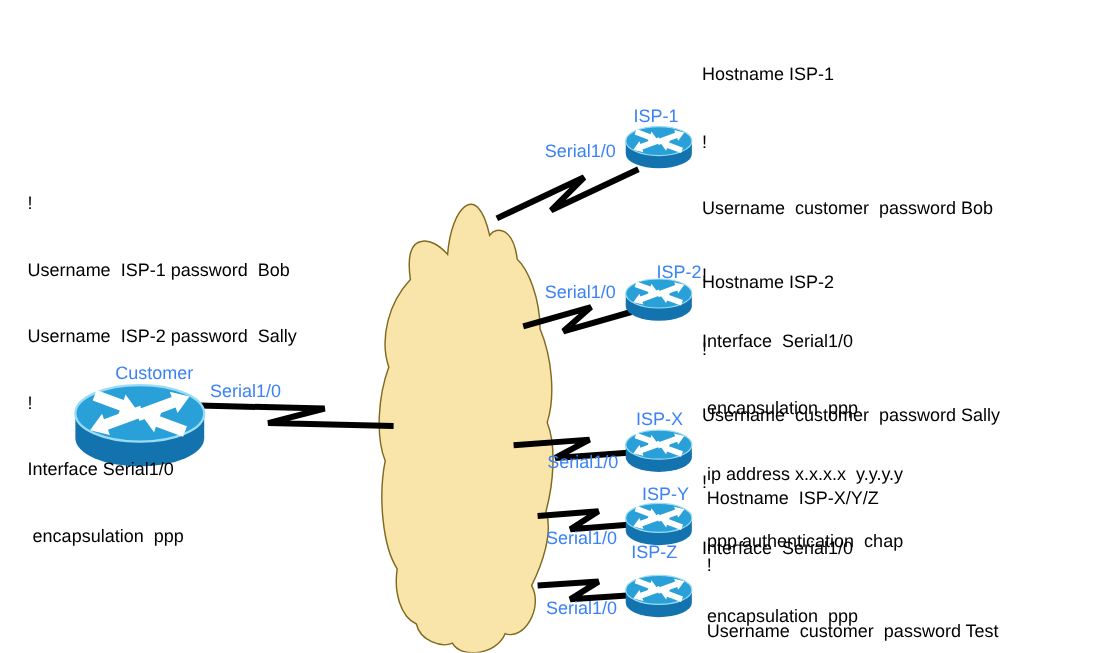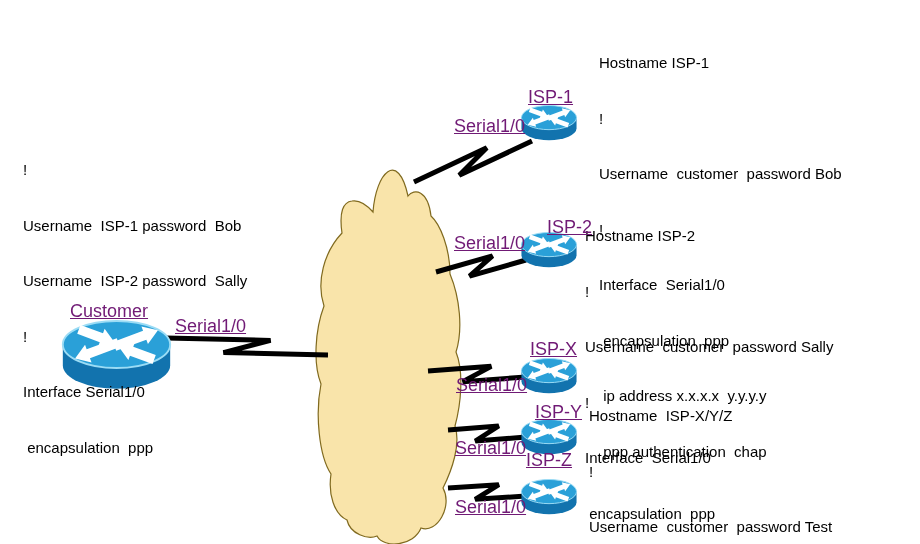--- a/index.html
+++ b/index.html
@@ -2,21 +2,21 @@
 <html><head>
 <meta charset="utf-8">
 <style>
   html,body{margin:0;padding:0;background:#fff;}
   .stage{
     position:relative;width:920px;height:544px;background:#ffffff;overflow:hidden;
     font-family:"Liberation Sans",sans-serif;color:#000;
   }
   #net{position:absolute;left:0;top:0;width:920px;height:544px;}
   .config{position:absolute;font-size:15px;line-height:18.5px;white-space:pre;color:#000;}
-  .lbl{position:absolute;font-size:18px;line-height:15px;white-space:pre;color:#701a75;text-decoration:underline;}
+  .lbl{position:absolute;font-size:15px;line-height:15px;white-space:pre;color:#3b82f6;}
 </style>
 </head>
 <body>
 
 <div class="stage">
 
   <svg id="net" xmlns="http://www.w3.org/2000/svg" viewBox="0 0 920 544">
       <path d="M 373,212 C 376,172 398,150 408,196 C 414,188 428,190 431,216 C 440,224 450,248 450,274 C 460,298 463,330 456,352 C 464,372 461,404 455,426 C 461,444 452,470 443,488 C 453,506 437,534 421,528 C 414,546 384,549 377,536 C 368,540 350,534 347,520 C 334,514 328,494 331,474 C 319,456 315,414 321,384 C 313,364 315,330 324,306 C 316,282 324,252 342,233 C 339,212 343,202 352,201 C 358,200 366,204 373,212 Z" fill="#F9E4AA" stroke="#806A1F" stroke-width="1.2"></path>
       <polyline points="166,338 270.56710426773515,340.42641815452373 223.43289573226483,352.57358184547627 328,355" fill="none" stroke="#000000" stroke-width="5" stroke-linejoin="miter" stroke-linecap="butt"></polyline>
       <polyline points="532,141 459.2697860347764,175.26914029521012 486.7302139652236,147.73085970478988 414,182" fill="none" stroke="#000000" stroke-width="5" stroke-linejoin="miter" stroke-linecap="butt"></polyline>
@@ -78,21 +78,21 @@
     <div>!</div>
     <div>Username  ISP-1 password  Bob</div>
     <div>Username  ISP-2 password  Sally</div>
     <div>!</div>
     <div>Interface Serial1/0</div>
     <div> encapsulation  ppp</div>
     
     
   </div>
 
-  <div class="config" style="left:585px;top:17px;margin-left:14px;">
+  <div class="config" style="left:585px;top:17px;">
     <div>Hostname ISP-1</div>
     <div>!</div>
     <div>Username  customer  password Bob</div>
     <div>!</div>
     <div>Interface  Serial1/0</div>
     <div> encapsulation  ppp</div>
     <div> ip address x.x.x.x  y.y.y.y</div>
     <div> ppp authentication  chap</div>
   </div>
 
@@ -111,21 +111,21 @@
     <div>Hostname  ISP-X/Y/Z</div>
     <div>!</div>
     <div>Username  customer  password Test</div>
     
     
     
     
     
   </div>
 
-  <div class="lbl" style="left:70px;top:304px;">Customer</div>
+  <div class="lbl" style="left:96px;top:304px;">Customer</div>
   <div class="lbl" style="left:528px;top:90px;">ISP-1</div>
   <div class="lbl" style="left:527px;top:220px;margin-left:20px;">ISP-2</div>
   <div class="lbl" style="left:530px;top:342px;">ISP-X</div>
   <div class="lbl" style="left:535px;top:405px;">ISP-Y</div>
   <div class="lbl" style="left:526px;top:453px;">ISP-Z</div>
 
   <div class="lbl" style="left:175px;top:319px;">Serial1/0</div>
   <div class="lbl" style="left:454px;top:119px;">Serial1/0</div>
   <div class="lbl" style="left:454px;top:236px;">Serial1/0</div>
   <div class="lbl" style="left:456px;top:378px;">Serial1/0</div>

